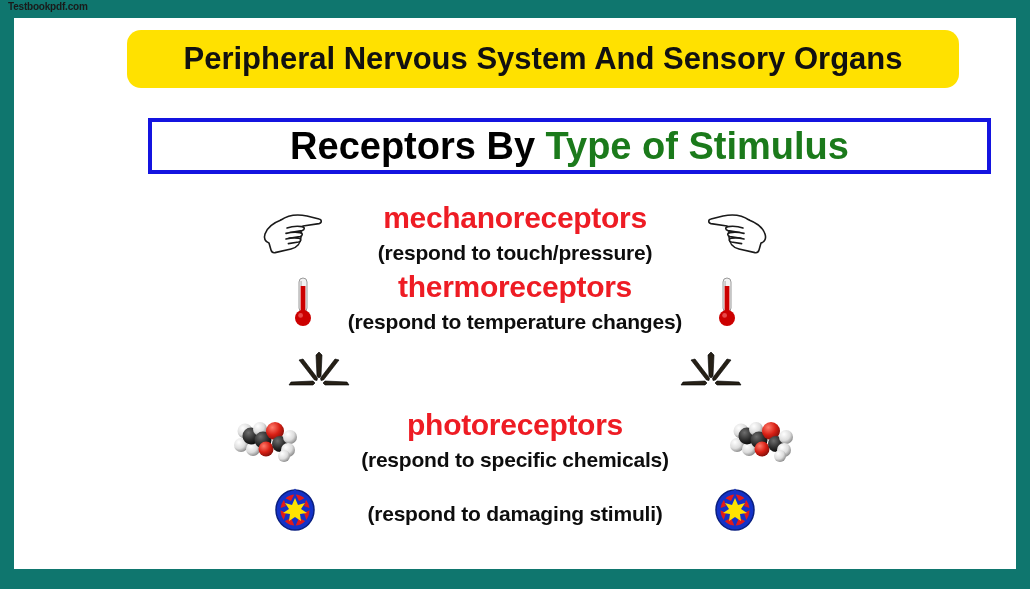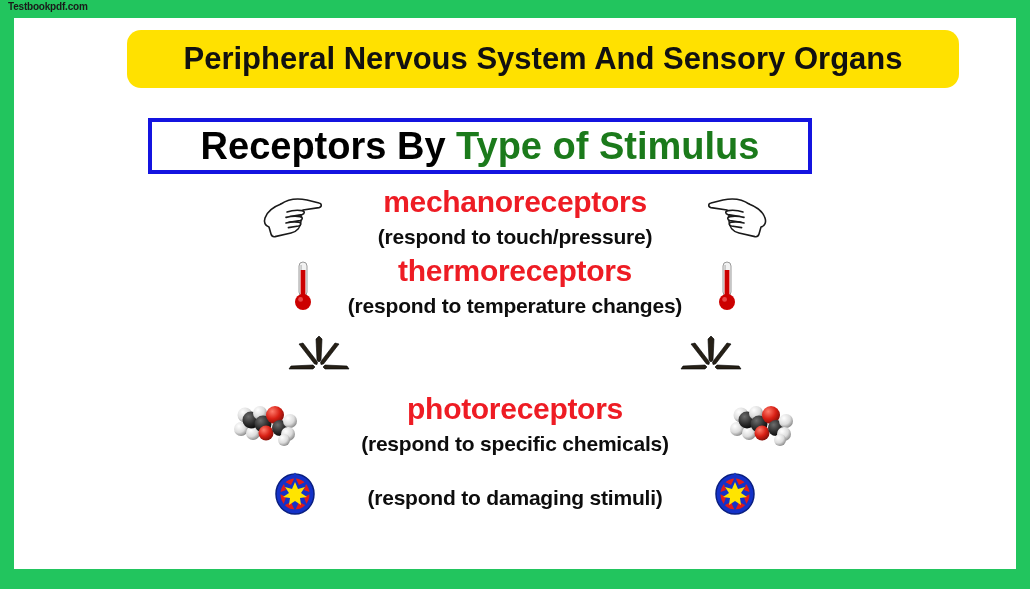--- a/index.html
+++ b/index.html
@@ -7,21 +7,21 @@
     padding: 0;
     background: #ffffff;
   }
   body {
     font-family: "Liberation Sans", sans-serif;
   }
   .page {
     position: relative;
     width: 1030px;
     height: 589px;
-    background: #22c55e;
+    background: #0f766e;
     overflow: hidden;
     box-sizing: border-box;
   }
   .watermark {
     position: absolute;
     top: 1px;
     left: 8px;
     font-family: "Liberation Sans", sans-serif;
     font-size: 10px;
     font-weight: bold;
@@ -59,21 +59,21 @@
     color: #111111;
     letter-spacing: 0px;
     white-space: nowrap;
   }
 
   
   .subtitle-box {
     position: absolute;
     left: 134px;
     top: 100px;
-    width: 664px;
+    width: 843px;
     height: 56px;
     border: 4px solid #1414e0;
     background: #ffffff;
     display: flex;
     align-items: center;
     justify-content: center;
     box-sizing: border-box;
   }
   .subtitle-text {
     font-family: "Liberation Sans", sans-serif;
@@ -82,21 +82,21 @@
     white-space: nowrap;
     line-height: 1;
   }
   .subtitle-black { color: #000000; }
   .subtitle-green { color: #1b7a1b; }
 
   
   .rows {
     position: absolute;
     left: 0;
-    top: 164px;
+    top: 180px;
     width: 1002px;
   }
   .row {
     position: relative;
     height: 69px;
     display: flex;
     align-items: center;
     justify-content: center;
   }
   .row-center {

